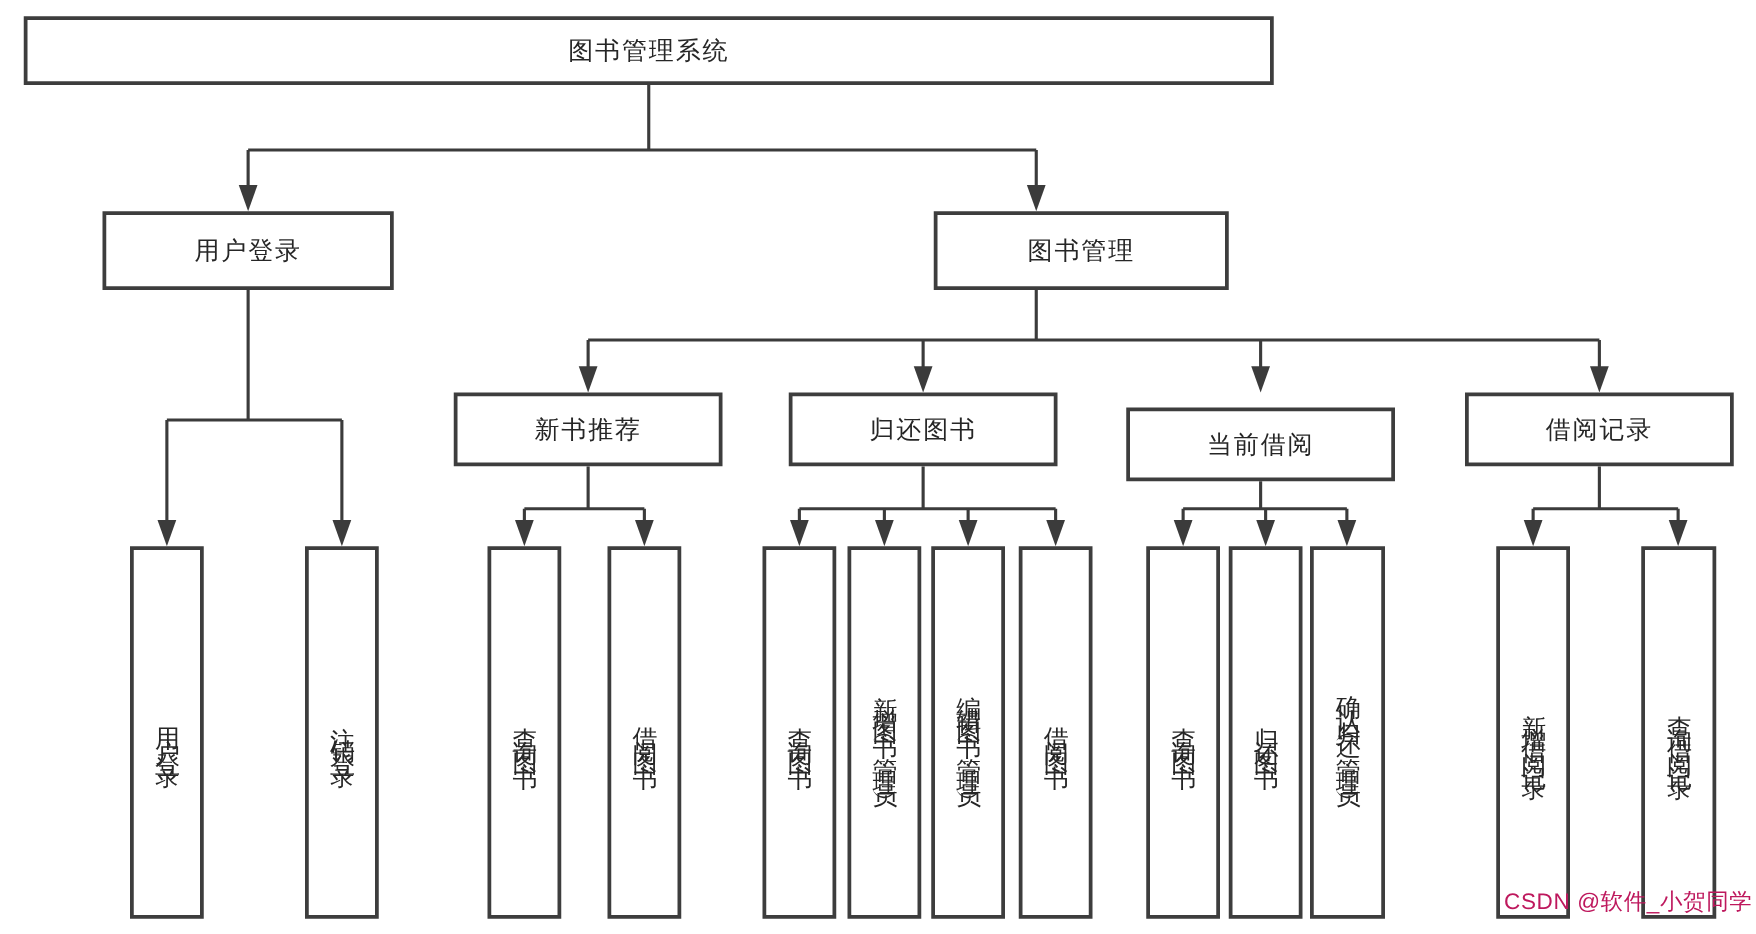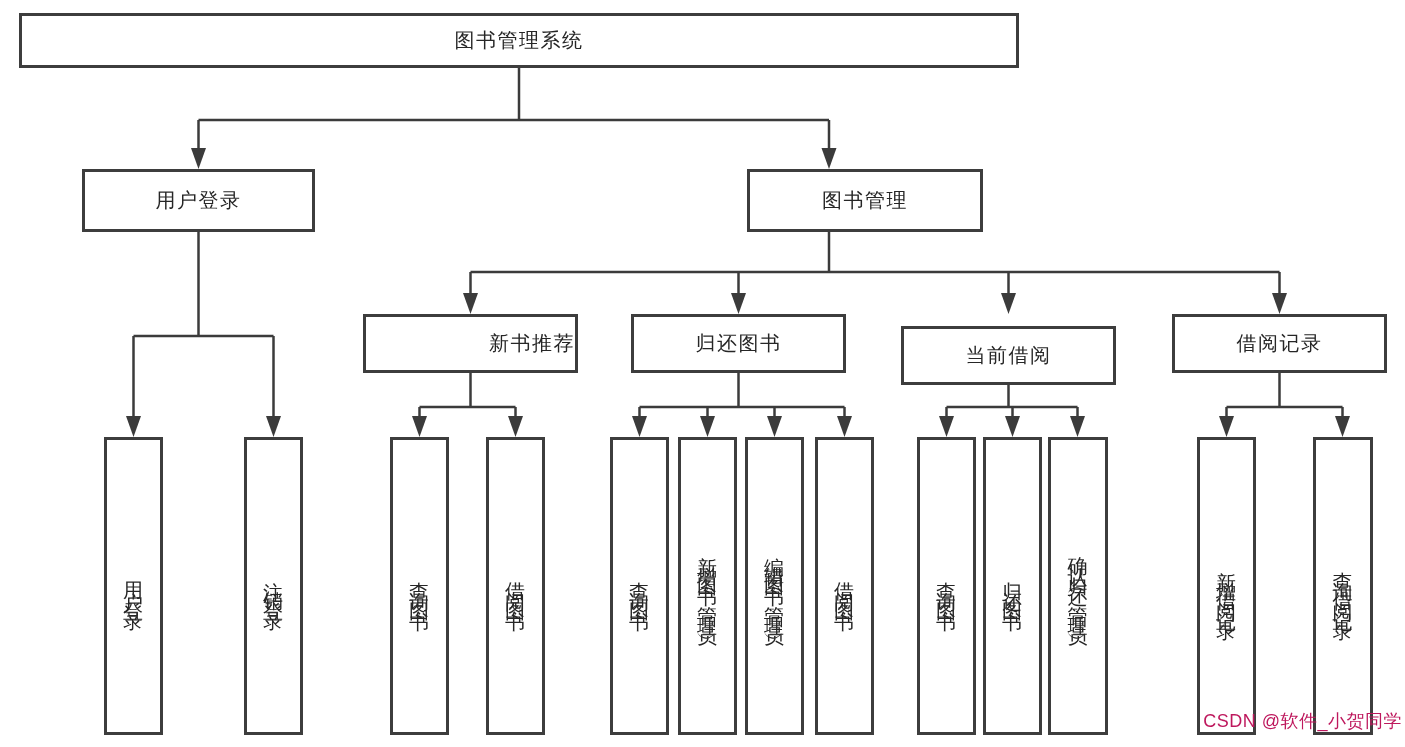--- a/index.html
+++ b/index.html
@@ -107,21 +107,21 @@
     <span class="label">图书管理系统</span>
   </div>
 
   <div class="node" style="left:82px;top:169px;width:233px;height:63px;">
     <span class="label">用户登录</span>
   </div>
   <div class="node" style="left:711px;top:169px;width:236px;height:63px;margin-left:36px;">
     <span class="label">图书管理</span>
   </div>
 
-  <div class="node" style="left:363px;top:314px;width:215px;height:59px;justify-content:flex-end;">
+  <div class="node" style="left:363px;top:314px;width:215px;height:59px;">
     <span class="label">新书推荐</span>
   </div>
   <div class="node" style="left:631px;top:314px;width:215px;height:59px;">
     <span class="label">归还图书</span>
   </div>
   <div class="node" style="left:901px;top:314px;width:215px;height:59px;margin-top:12px;">
     <span class="label">当前借阅</span>
   </div>
   <div class="node" style="left:1172px;top:314px;width:215px;height:59px;">
     <span class="label">借阅记录</span>

